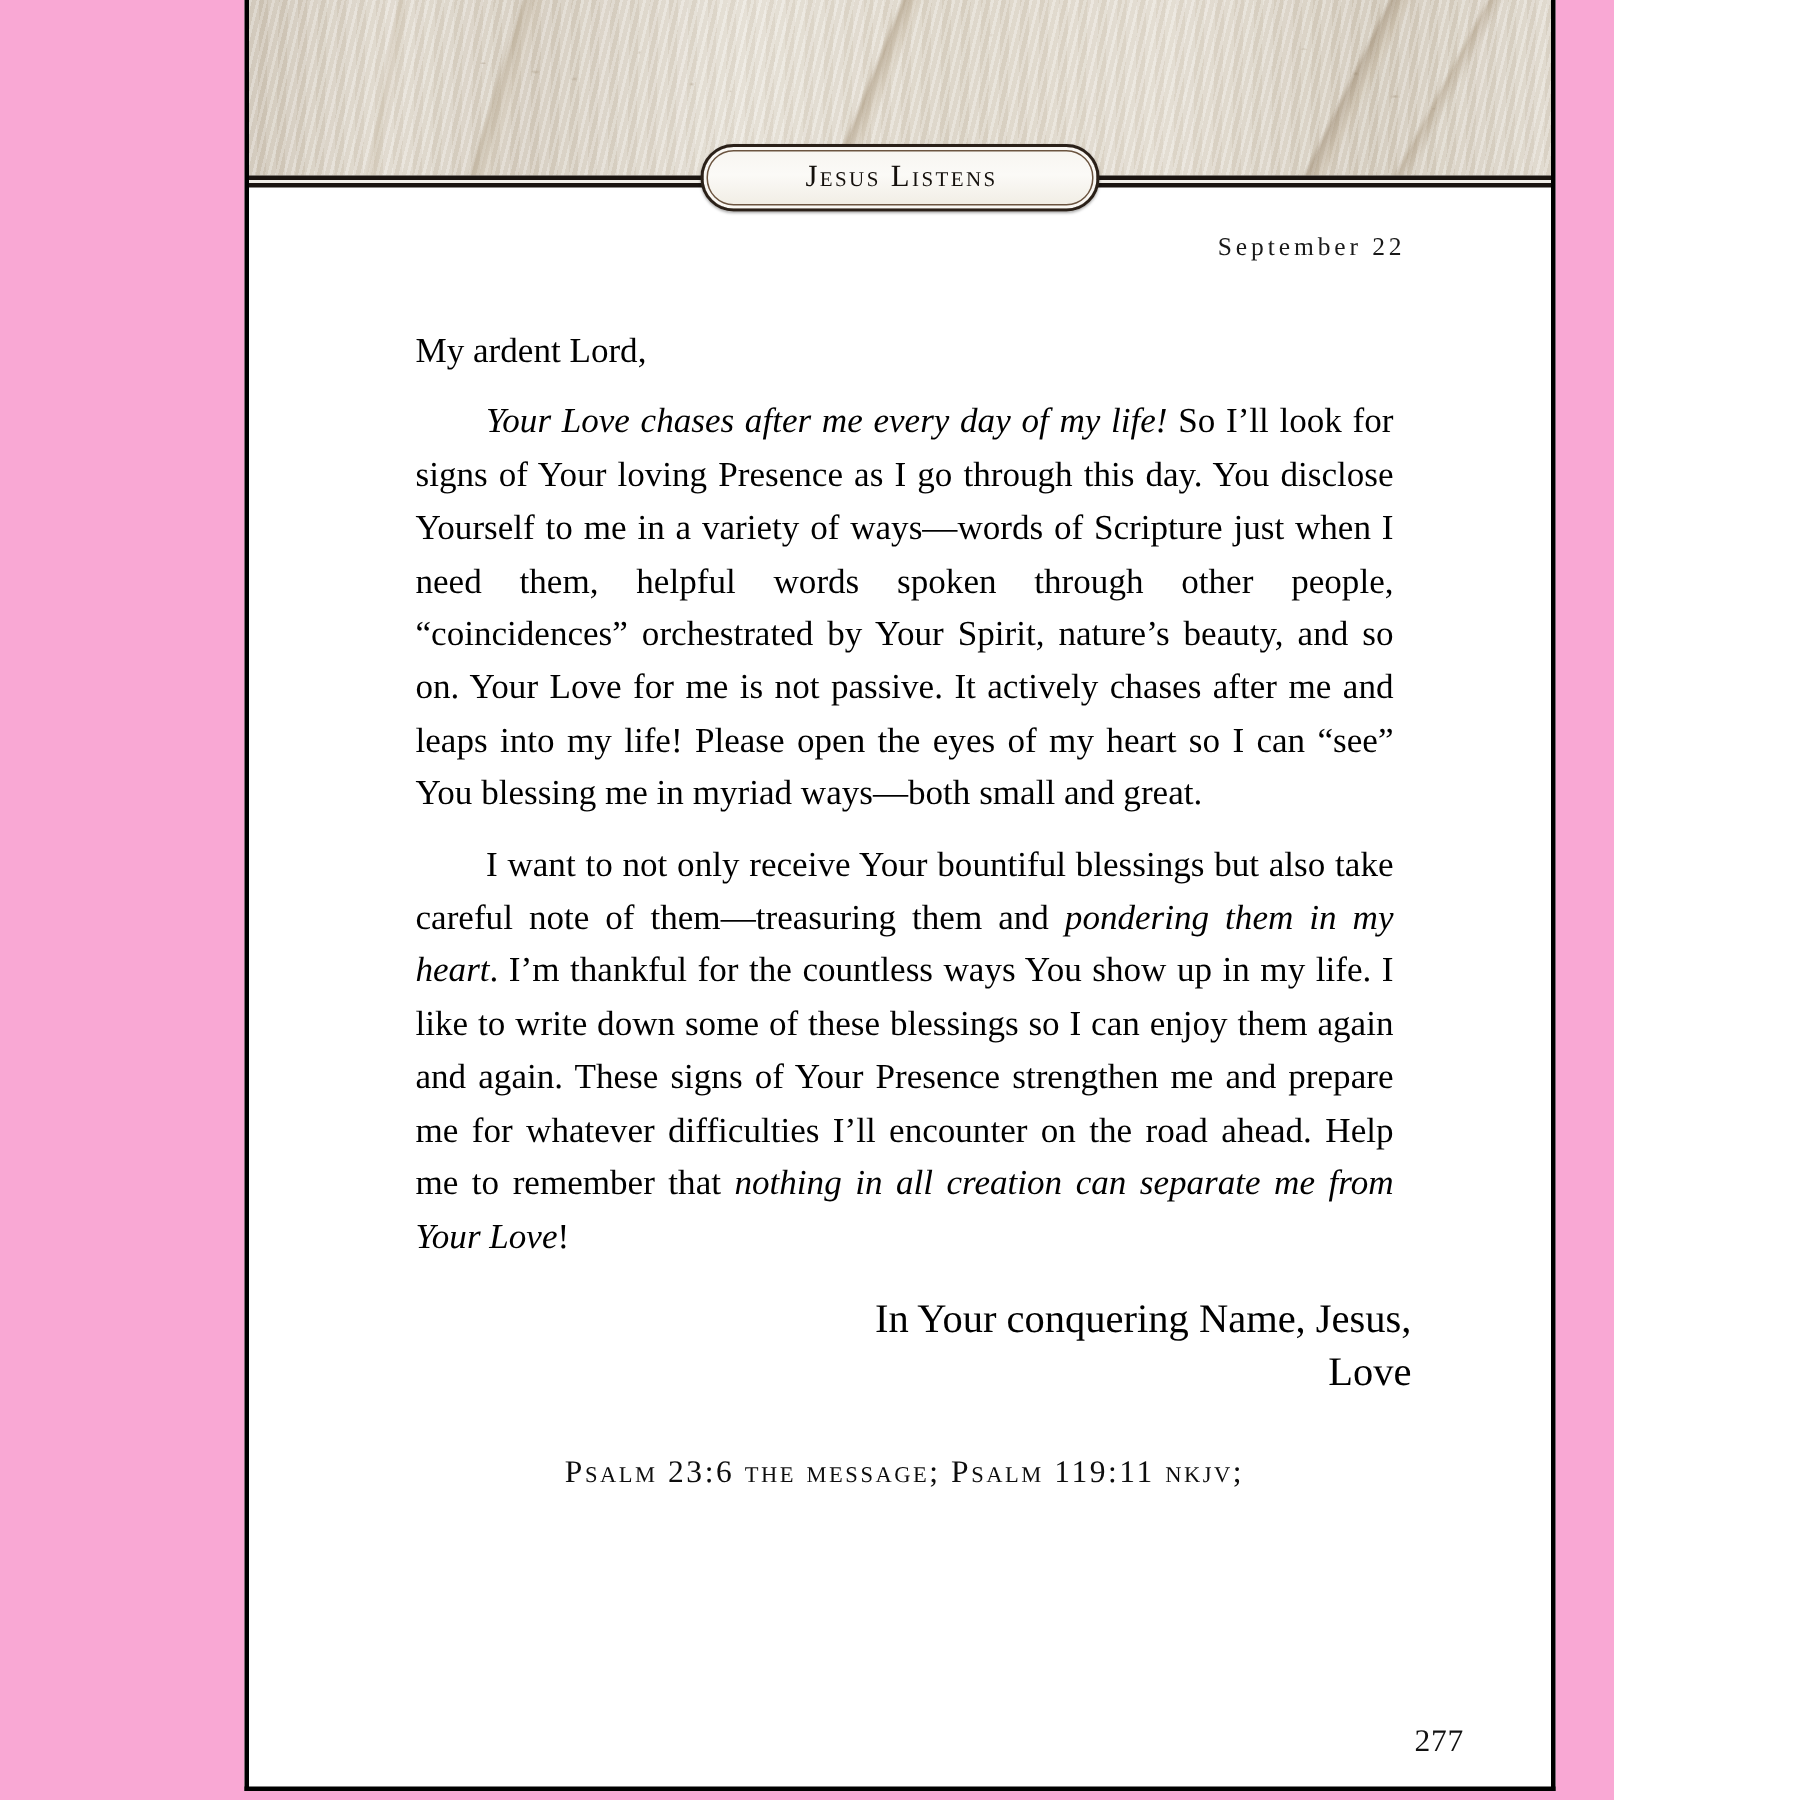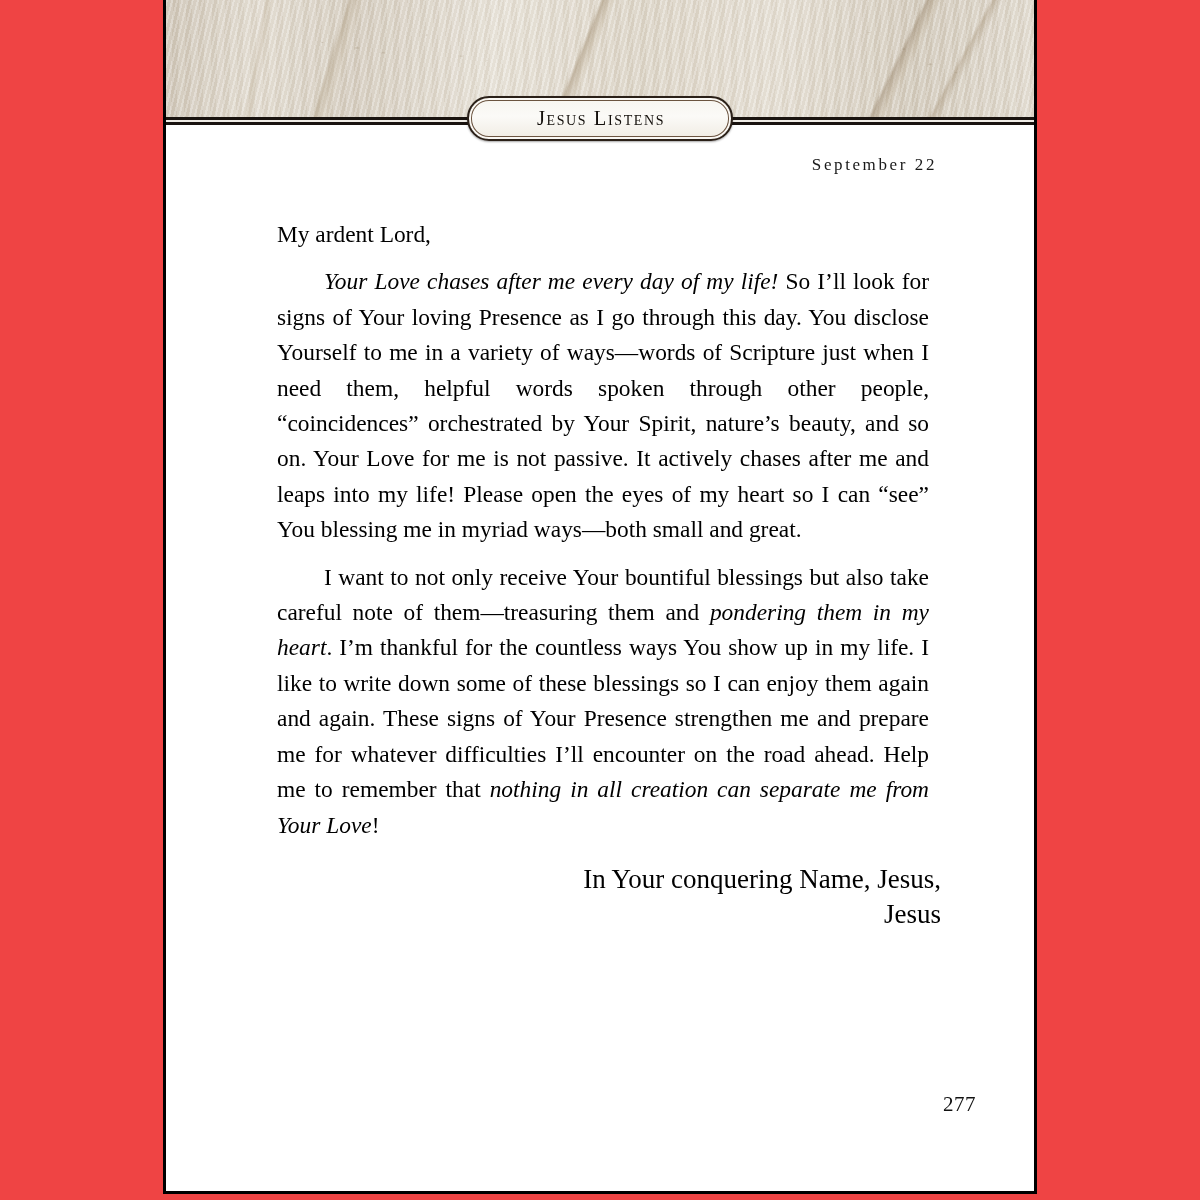--- a/index.html
+++ b/index.html
@@ -6,23 +6,23 @@
     margin: 0;
     padding: 0;
     background: #ffffff;
     width: 1200px;
     height: 1200px;
     overflow: hidden;
   }
 
   #page {
     position: relative;
-    width: 1200px;
+    width: 1076px;
     height: 1200px;
-    background: #ef4444;
+    background: #f9a8d4;
     font-family: "Liberation Serif", "DejaVu Serif", serif;
   }
 
   
   #page-frame {
     position: absolute;
     left: 163px;
     top: 0px;
     width: 874px;
     height: 1194px;
@@ -188,21 +188,21 @@
     font-size: 21px;
     line-height: 38px;
     letter-spacing: 1.7px;
     color: #0d0d0d;
   }
 
   
   #page-number {
     position: absolute;
     right: 58px;
-    top: 1092px;
+    top: 1148px;
     font-size: 21px;
     letter-spacing: .5px;
     color: #111111;
   }
 </style>
 </head>
 <body>
 
 <div id="page">
   <div id="page-frame">
@@ -221,22 +221,23 @@
     <div id="date-line">September 22</div>
 
     <div id="body-block">
       <p class="para salutation">My ardent Lord,</p>
       <p class="para indent"><i>Your Love chases after me every day of my life!</i><span> So I’ll look for signs of Your loving Presence as I go through this day. You disclose Yourself to me in a variety of ways—words of Scripture just when I need them, helpful words spoken through other people, “coincidences” orchestrated by Your Spirit, nature’s beauty, and so on. Your Love for me is not passive. It actively chases after me and leaps into my life! Please open the eyes of my heart so I can “see” You blessing me in myriad ways—both small and great.</span></p>
       <p class="para indent"><span>I want to not only receive Your bountiful blessings but also take careful note of them—treasuring them and </span><i>pondering them in my heart</i><span>. I’m thankful for the countless ways You show up in my life. I like to write down some of these blessings so I can enjoy them again and again. These signs of Your Presence strengthen me and prepare me for whatever difficulties I’ll encounter on the road ahead. Help me to remember that </span><i>nothing in all creation can separate me from Your Love</i><span>!</span></p>
     </div>
 
     <div id="closing">
       <div class="line1">In Your conquering Name, Jesus,</div>
-      <div class="line2">Jesus</div>
+      <div class="line2">Love</div>
     </div>
 
     <div id="refs">
+      <div>Psalm 23:6 the message; Psalm 119:11 nkjv;</div>
     </div>
 
     <div id="page-number">277</div>
 
   </div>
 </div>
 
 </body></html>

